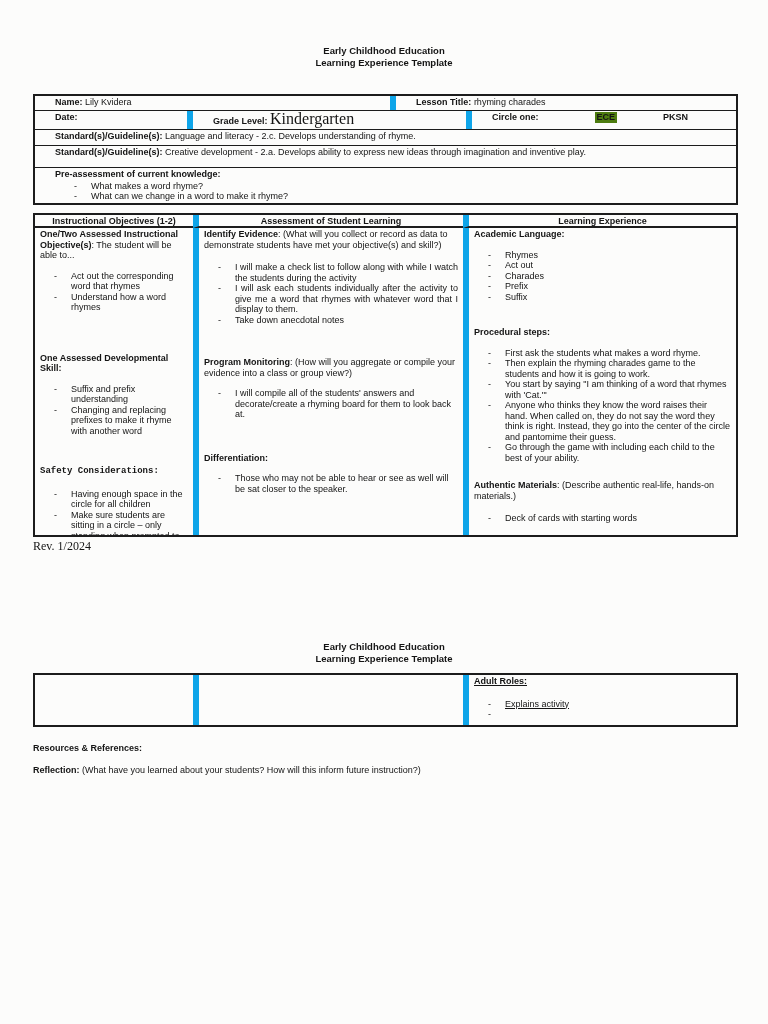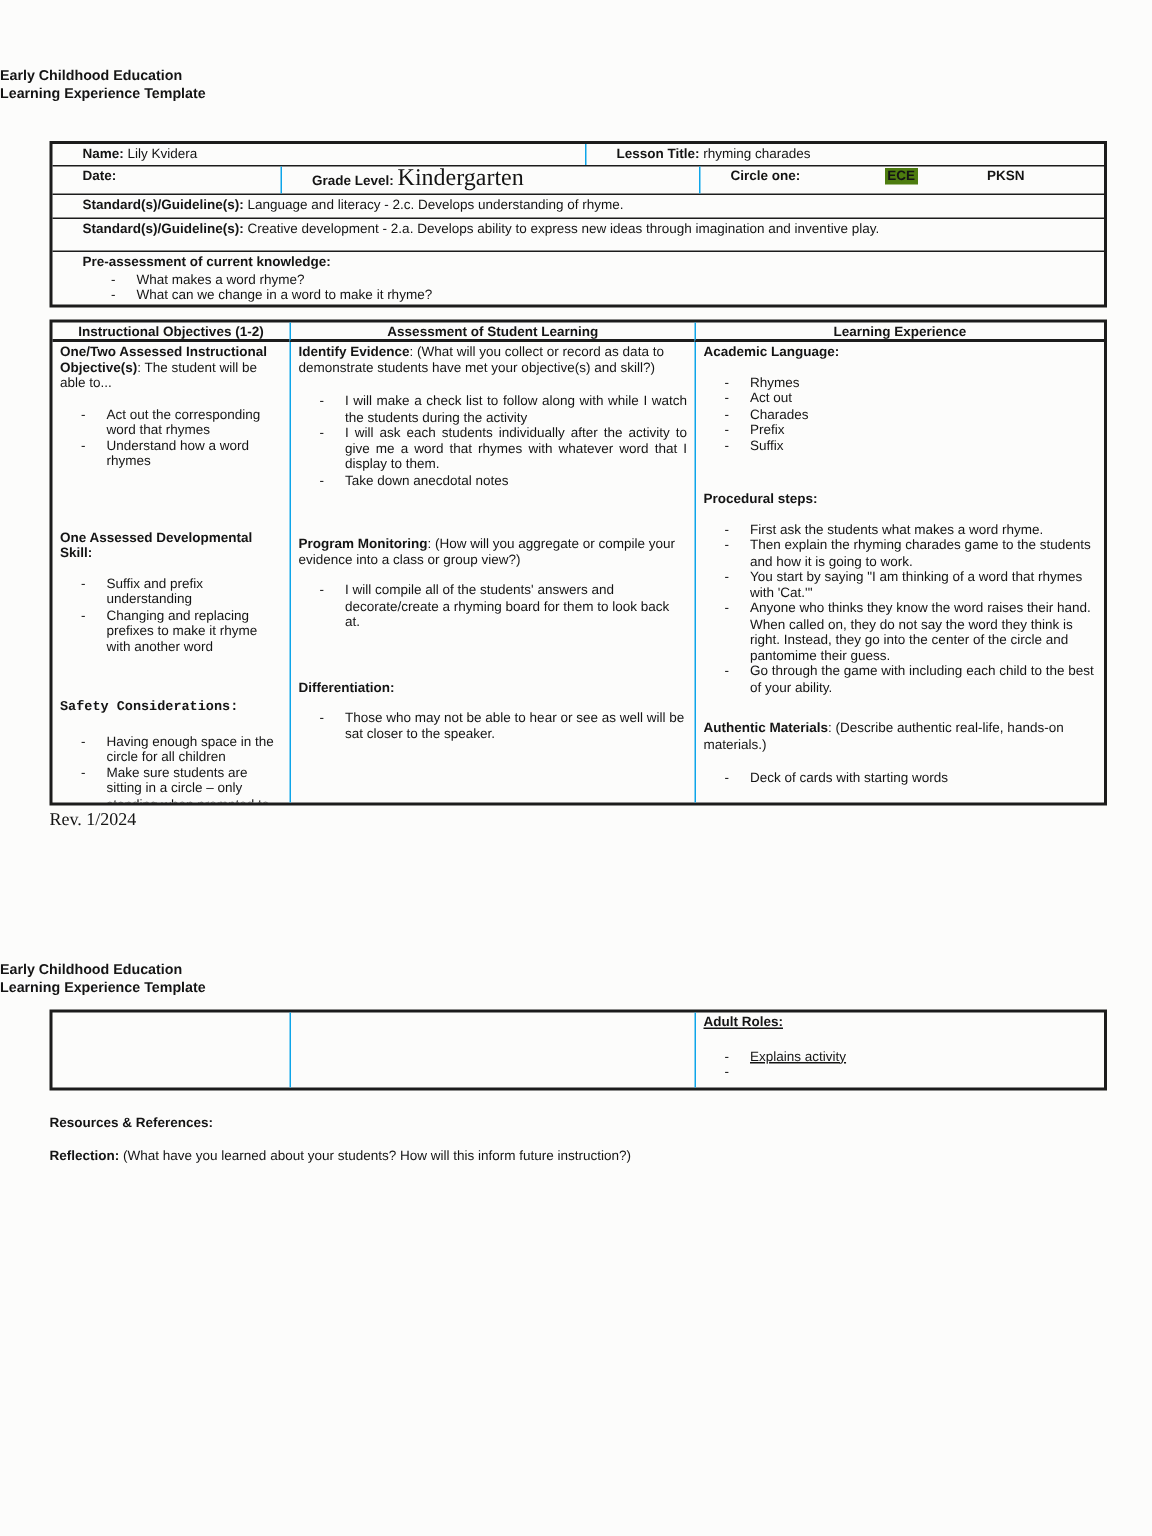--- a/index.html
+++ b/index.html
@@ -3,30 +3,30 @@
 <meta charset="utf-8">
 <style>
   html,body{margin:0;padding:0;background:#fbfbfa;}
   .page{
     position:relative;width:768px;height:1024px;background:#fcfcfb;
     font-family:"Liberation Sans","DejaVu Sans",sans-serif;
     font-size:9px;line-height:10.5px;color:#141414;overflow:hidden;
   }
   b{font-weight:bold;}
   p{margin:0;}
-  .doc-header{position:absolute;left:0;right:0;font-weight:bold;font-size:9.5px;line-height:12px;}
+  .doc-header{position:absolute;left:0;right:0;text-align:center;font-weight:bold;font-size:9.5px;line-height:12px;}
   .hdr1{top:45px;}
   .hdr2{top:641px;}
 
   
   .t1{position:absolute;top:94px;left:33px;width:705px;border:2px solid #1c1c1c;box-sizing:border-box;}
   .t1 .row{display:flex;border-top:1px solid #1c1c1c;}
   .t1 .row:first-child{border-top:none;}
   .cell{box-sizing:border-box;padding:1px 20px;overflow:hidden;}
-  .bl{border-left:1px solid #0ea5e9;}
+  .bl{border-left:6px solid #0ea5e9;}
   .r1{height:14px;}
   .r2{height:18px;}
   .r3{height:15px;}
   .r4{height:21px;}
   .r5{height:35px;}
   .w355{width:355px;flex:none;}
   .w152{width:152px;flex:none;}
   .w279{width:279px;flex:none;}
   .grow{flex:1;}
   .serif{font-family:"Liberation Serif","DejaVu Serif",serif;font-size:16px;line-height:13px;}

